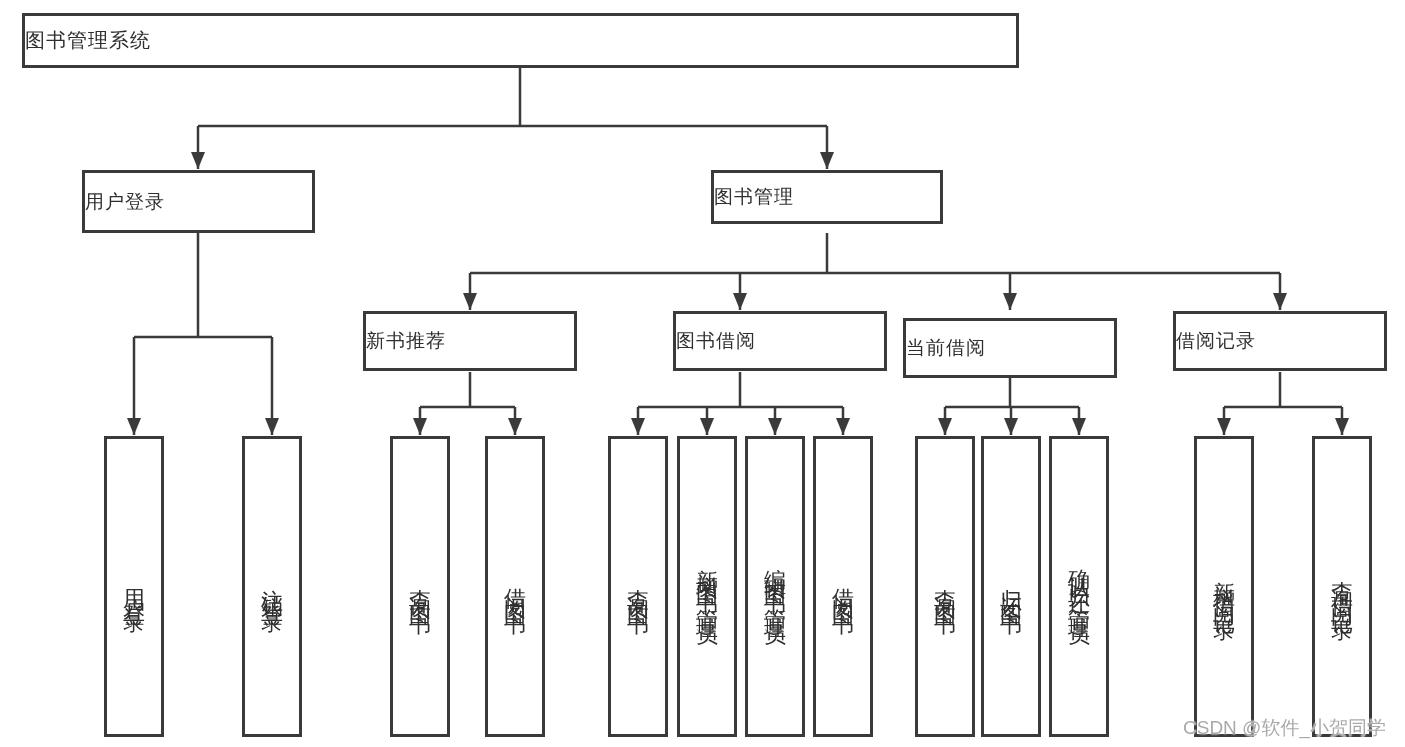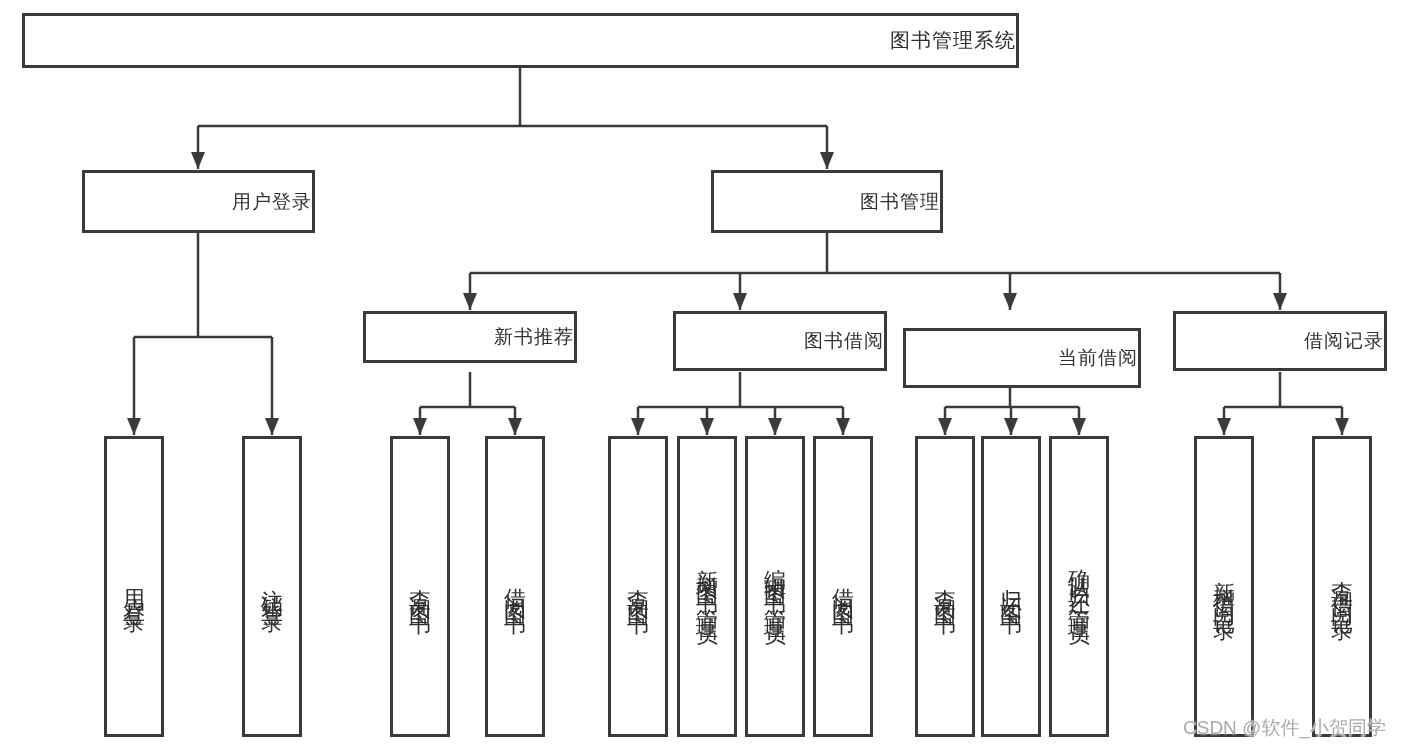--- a/index.html
+++ b/index.html
@@ -21,21 +21,21 @@
     width: 1405px;
     height: 747px;
   }
   .node {
     position: absolute;
     box-sizing: border-box;
     background: #ffffff;
     border: 3px solid #3a3a3a;
     display: flex;
     align-items: center;
-    justify-content: flex-end;
+    justify-content: flex-start;
   }
   .node .lbl {
     font-size: 20px;
     color: #2f2f2f;
     letter-spacing: 1px;
     white-space: nowrap;
   }
   .node.small .lbl {
     font-size: 19px;
   }
@@ -113,31 +113,31 @@
     </g>
   </svg>
 
   <div class="node" style="left:22px; top:13px; width:997px; height:55px;">
     <span class="lbl">图书管理系统</span>
   </div>
 
   <div class="node small" style="left:82px; top:170px; width:233px; height:63px;">
     <span class="lbl">用户登录</span>
   </div>
-  <div class="node small" style="left:711px; top:170px; width:232px; height:63px;">
+  <div class="node small" style="left:711px; top:170px; width:232px; height:54px;">
     <span class="lbl">图书管理</span>
   </div>
 
-  <div class="node small" style="left:363px; top:311px; width:214px; height:52px;padding-left:32px;">
+  <div class="node small" style="left:363px; top:311px; width:214px; height:60px;">
     <span class="lbl">新书推荐</span>
   </div>
   <div class="node small" style="left:633px; top:311px; width:214px; height:60px;margin-left:40px;">
     <span class="lbl">图书借阅</span>
   </div>
-  <div class="node small" style="left:903px; top:328px; width:238px; height:60px;">
+  <div class="node small" style="left:903px; top:318px; width:214px; height:60px;">
     <span class="lbl">当前借阅</span>
   </div>
   <div class="node small" style="left:1173px; top:311px; width:214px; height:60px;">
     <span class="lbl">借阅记录</span>
   </div>
 
   <div class="leaf" style="left:104px;">
     <span class="vlbl">用户登录</span>
   </div>
   <div class="leaf" style="left:242px;">

